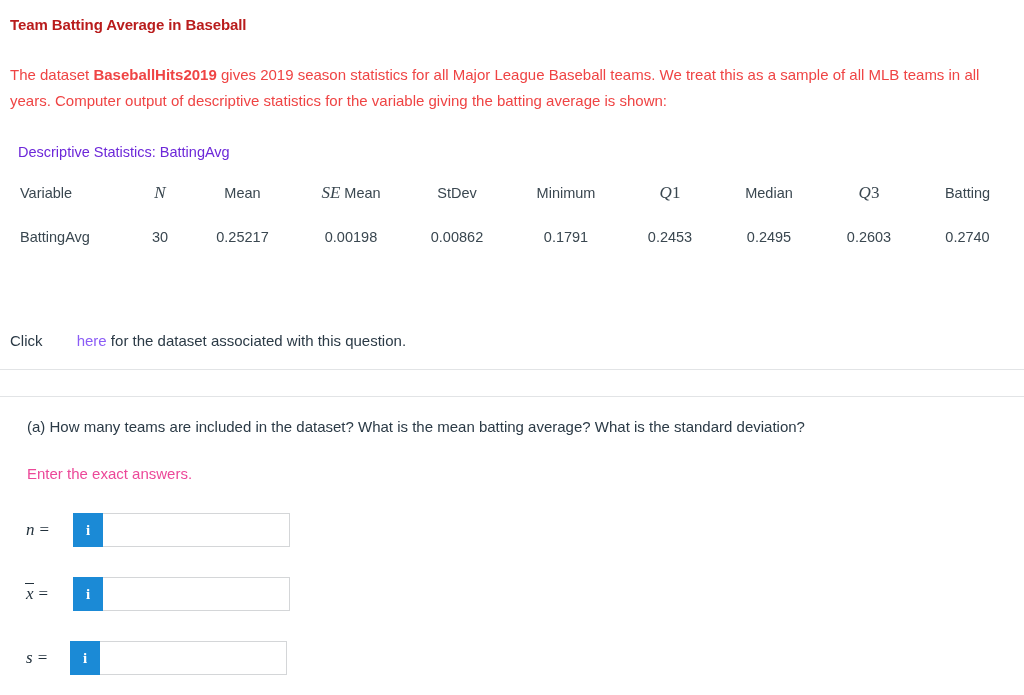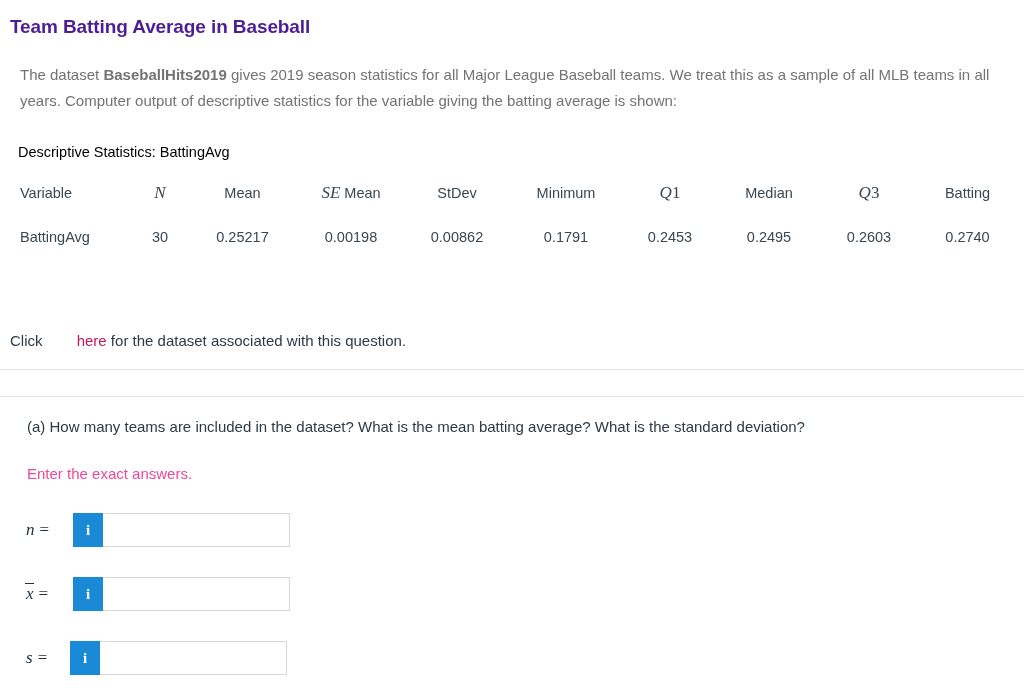--- a/index.html
+++ b/index.html
@@ -14,48 +14,48 @@
     color: #2b3a46;
     overflow: hidden;
     position: relative;
   }
 
   
   .page-title {
     position: absolute;
     left: 10px;
     top: 16px;
-    font-size: 19px;
+    font-size: 15px;
     font-weight: bold;
-    color: #4c1d95;
+    color: #b91c1c;
     letter-spacing: -0.1px;
   }
 
   
   .intro {
     position: absolute;
-    left: 20px;
+    left: 10px;
     top: 62px;
     width: 1000px;
     font-size: 15px;
     line-height: 26px;
-    color: #737373;
+    color: #ef4444;
   }
   .intro b { font-weight: bold; }
 
   
   .stats-block {
     position: absolute;
     left: 18px;
     top: 144px;
     width: 994px;
   }
   .stats-caption {
     font-size: 14.5px;
-    color: #000000;
+    color: #6d28d9;
     margin-bottom: 20px;
   }
   table.stats {
     border-collapse: collapse;
     width: 990px;
     table-layout: fixed;
   }
   table.stats th,
   table.stats td {
     font-weight: normal;
@@ -234,21 +234,21 @@
         <td class="col-q1">0.2453</td>
         <td class="col-median">0.2495</td>
         <td class="col-q3">0.2603</td>
         <td class="col-max">0.2740</td>
       </tr>
     </tbody>
   </table>
 </div>
 
 <div class="link-line">
-  <span>Click </span><a href="#" style="color: #be185d; padding-left: 30px;">here</a><span> for the dataset associated with this question.</span>
+  <span>Click </span><a href="#" style="color: #8b5cf6; padding-left: 30px;">here</a><span> for the dataset associated with this question.</span>
 </div>
 
 <div class="divider top"></div>
 <div class="divider bottom"></div>
 
 <div class="question">(a) How many teams are included in the dataset? What is the mean batting average? What is the standard deviation?</div>
 
 <div class="subinstruction">Enter the exact answers.</div>
 
 <div class="answer-row row-n">

